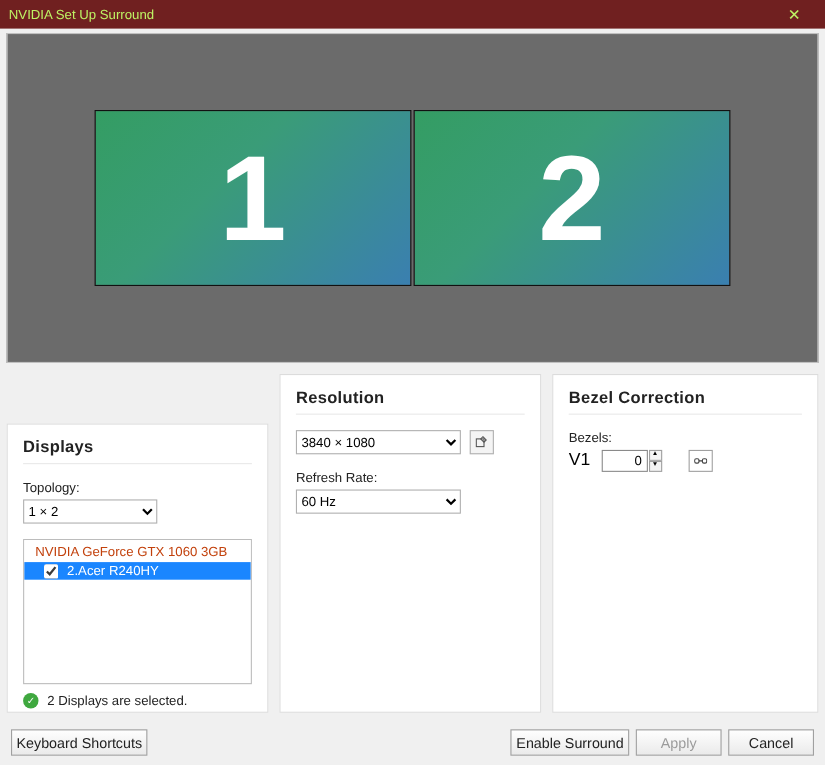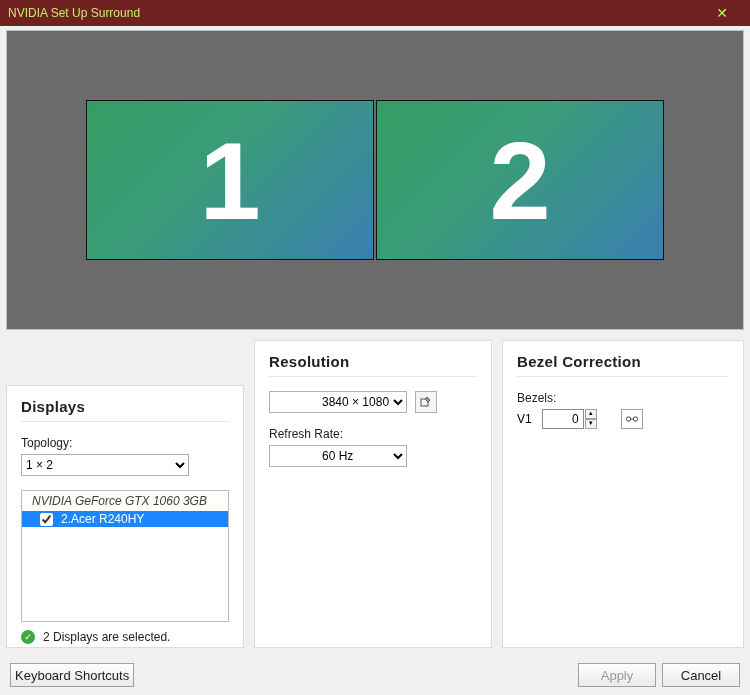--- a/index.html
+++ b/index.html
@@ -77,41 +77,40 @@
     font-size: 15px;
     font-weight: 600;
     letter-spacing: 0.3px;
     color: #222;
     margin: 0 0 4px 0;
   }
   .panel-header-hr { height: 1px; background: #e8e8e8; margin: 6px 0 14px 0; }
 
   .field-label { font-size: 12px; color: #222; margin-bottom: 4px; }
   select.win {
-    width: 168px;
+    width: 122px;
     height: 22px;
     font-size: 12px;
     border: 1px solid #b0b0b0;
     background: #fff;
   }
-  select.win.wide { width: 138px; padding-left: 48px; }
+  select.win.wide { width: 150px; }
   .gap { height: 14px; }
 
   .display-list {
     border: 1px solid #bcbcbc;
     height: 132px;
     overflow: auto;
     font-size: 12px;
     background: #fff;
   }
   .display-group {
     background: #fff;
     padding: 3px 10px;
-    color: #404040;
-    font-style: italic;
+    color: #c2410c;
   }
   .display-item {
     display: flex;
     align-items: center;
     gap: 4px;
     padding: 1px 16px 1px 18px;
     color: #000;
   }
   .display-item.selected {
     background: #1a86ff;
@@ -138,21 +137,21 @@
   .res-row { display: flex; align-items: center; gap: 8px; }
   .icon-btn {
     width: 22px; height: 22px;
     border: 1px solid #b0b0b0;
     background: #f4f4f4;
     display: flex; align-items: center; justify-content: center;
     font-size: 11px;
   }
 
   .bezel-row { display: flex; align-items: center; gap: 10px; margin-top: 4px;}
-  .bezel-row .vlabel { font-size: 12px; }
+  .bezel-row .vlabel { font-size: 16px; }
   .spinner {
     display: flex; align-items: center;
   }
   .spinner input {
     width: 42px; height: 20px;
     border: 1px solid #8a8a8a;
     text-align: right;
     padding: 0 4px;
     font-size: 12px;
   }
@@ -290,15 +289,16 @@
       </div>
     </div>
 
   </div>
 
 </div>
 
 <div class="footer">
   <button class="btn kbd">Keyboard Shortcuts</button>
   <div class="spacer"></div>
+  <button class="btn">Enable Surround</button>
   <button class="btn disabled">Apply</button>
   <button class="btn">Cancel</button>
 </div>
 
 </body></html>

